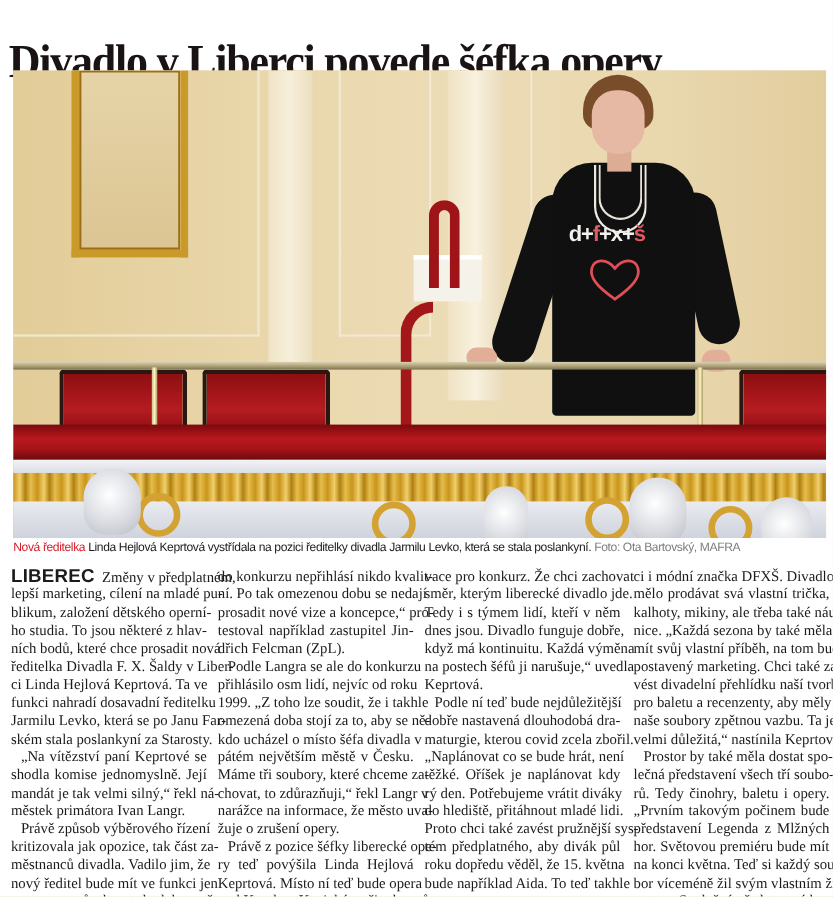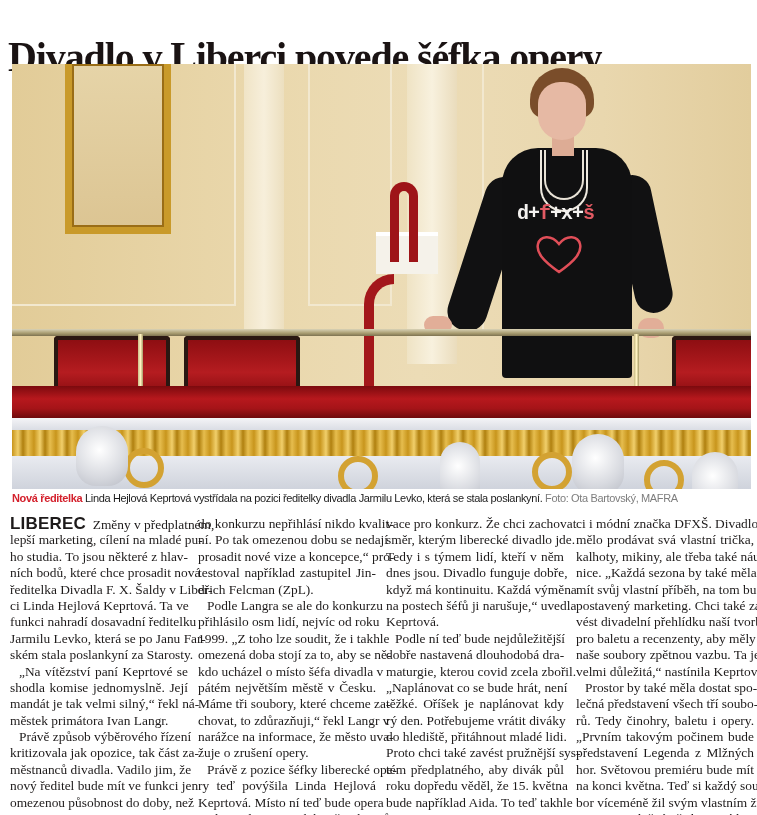--- a/index.html
+++ b/index.html
@@ -43,21 +43,21 @@
     .person-hair { left: 518px; top: 4px; width: 64px; height: 50px; border-radius: 32px 32px 14px 14px; background: #7a4d2a; }
     .person-face { left: 526px; top: 18px; width: 48px; height: 58px; border-radius: 22px 22px 24px 24px; background: #e6b9a4; }
     .person-neck { left: 540px; top: 70px; width: 22px; height: 22px; background: #ddac95; }
     .person-body { left: 490px; top: 84px; width: 130px; height: 230px; background: #101011; border-radius: 36px 36px 4px 4px; }
     .person-arm-l { left: 454px; top: 110px; width: 40px; height: 160px; background: #111112; border-radius: 20px; transform: rotate(18deg); }
     .person-arm-r { left: 612px; top: 110px; width: 38px; height: 140px; background: #111112; border-radius: 20px; transform: rotate(-12deg); }
     .person-hand-l { left: 412px; top: 252px; width: 28px; height: 18px; background: #e2ae98; border-radius: 10px; }
     .person-hand-r { left: 626px; top: 254px; width: 26px; height: 20px; background: #e2ae98; border-radius: 10px; }
     .necklace { left: 528px; top: 86px; width: 44px; height: 60px; border: 2px solid #efeae0; border-top: none; border-radius: 0 0 30px 30px; }
     .necklace-2 { left: 532px; top: 86px; width: 36px; height: 48px; border: 2px solid #e8e2d6; border-top: none; border-radius: 0 0 24px 24px; }
-    .shirt-logo { left: 505px; top: 138px; width: 90px; font-family: Liberation Mono, monospace; font-size: 20px; font-weight: bold; color: #f3f1ef; letter-spacing: -1px; }
+    .shirt-logo { left: 505px; top: 138px; width: 90px; font-family: Liberation Sans, sans-serif; font-size: 20px; font-weight: bold; color: #f3f1ef; letter-spacing: -1px; }
     .shirt-logo .accent { color: #e25a63; }
     .shirt-heart { left: 522px; top: 168px; width: 50px; height: 44px; }
 
     .velvet-ledge { left: 0; top: 322px; width: 100%; height: 32px;
       background: linear-gradient(180deg, #7b0a0e, #b7181d 40%, #a51418 70%, #6e090c); }
     .white-band { left: 0; top: 354px; width: 100%; height: 12px; background: linear-gradient(180deg, #f4f4f7, #dadde4); }
     .gold-frieze { left: 0; top: 366px; width: 100%; height: 26px;
       background: repeating-linear-gradient(90deg, #c8951c 0px, #f1cf6b 6px, #b0800f 11px, #e6bd4e 16px, #c8951c 22px); }
     .ornament-base { left: 0; top: 392px; width: 100%; height: 33px; background: linear-gradient(180deg, #e9ebf0, #cfd3dc); }
     .cherub { top: 362px; width: 52px; height: 60px; border-radius: 26px 26px 20px 20px;
@@ -71,21 +71,21 @@
     .gold-scroll-2 { left: 326px; top: 392px; }
     .gold-scroll-3 { left: 520px; top: 388px; }
     .gold-scroll-4 { left: 632px; top: 396px; }
 
     .caption {
       position: absolute; left: 12px; top: 490px; width: 745px;
       font-family: "Liberation Sans", "DejaVu Sans", sans-serif;
       font-size: 11px; line-height: 16px; color: #1c1c1c; white-space: nowrap;
       letter-spacing: -0.35px;
     }
-    .caption .lead { color: #d4202c; font-weight: bold; margin-top: 24px; }
+    .caption .lead { color: #d4202c; font-weight: normal; margin-top: 24px; }
     .caption .credit { color: #7d7d7d; text-align: center; }
 
     .columns { position: absolute; left: 10px; top: 516px; width: 743px; height: 300px; }
     .column {
       position: absolute; top: 0;
       font-family: "Liberation Serif", "DejaVu Serif", serif;
       font-size: 13.4px; line-height: 16.4px; color: #1d1a1a;
     }
     .col-1 { left: 0; width: 178px; }
     .col-2 { left: 188px; width: 178px; }
@@ -149,20 +149,21 @@
   <div class="cherub cherub-3"></div>
   <div class="cherub cherub-4"></div>
 </div>
 
 <div class="caption"><span class="lead">Nová ředitelka</span><span> Linda Hejlová Keprtová vystřídala na pozici ředitelky divadla Jarmilu Levko, která se stala poslankyní.</span><span class="credit"> Foto: Ota Bartovský, MAFRA</span></div>
 
 <div class="columns">
   <div class="column col-1">
       <span class="line"><span class="dateline">LIBEREC</span> Změny v předplatném,</span>
       <span class="line">lepší marketing, cílení na mladé pu-</span>
+      <span class="line">blikum, založení dětského operní-</span>
       <span class="line">ho studia. To jsou některé z hlav-</span>
       <span class="line">ních bodů, které chce prosadit nová</span>
       <span class="line">ředitelka Divadla F. X. Šaldy v Liber-</span>
       <span class="line">ci Linda Hejlová Keprtová. Ta ve</span>
       <span class="line">funkci nahradí dosavadní ředitelku</span>
       <span class="line">Jarmilu Levko, která se po Janu Far-</span>
       <span class="line last">ském stala poslankyní za Starosty.</span>
       <span class="line indent">„Na vítězství paní Keprtové se</span>
       <span class="line">shodla komise jednomyslně. Její</span>
       <span class="line">mandát je tak velmi silný,“ řekl ná-</span>

